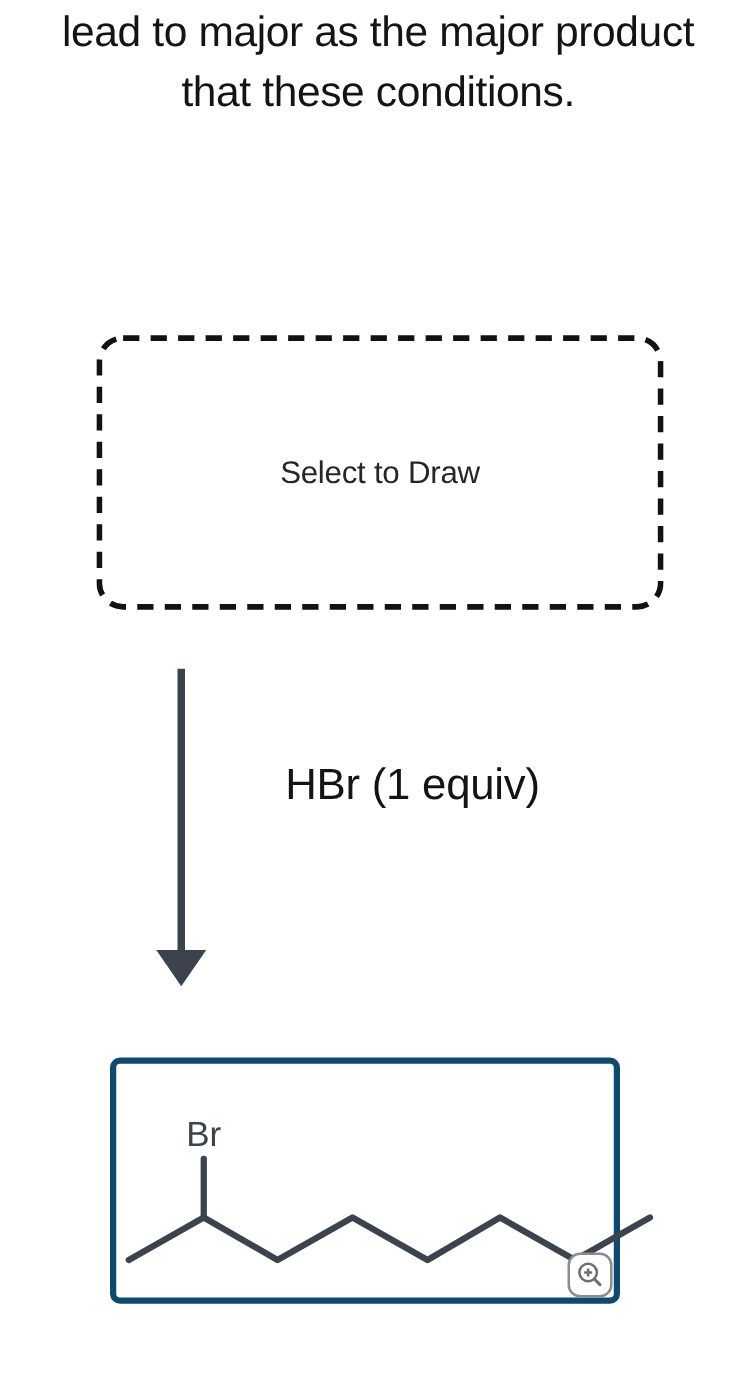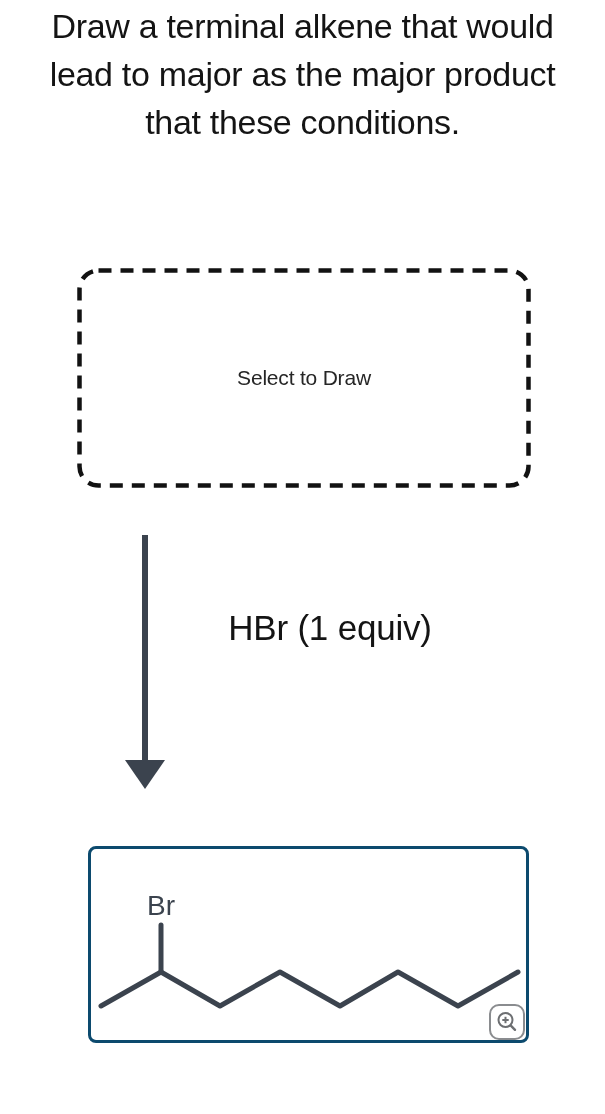--- a/index.html
+++ b/index.html
@@ -37,21 +37,21 @@
     cursor: pointer;
   }
   .select-box svg { position: absolute; left: 0; top: 0; }
   .select-box .label {
     position: absolute;
     left: 0; top: 0;
     width: 100%; height: 100%;
     display: flex;
     align-items: center;
     justify-content: center;
-    font-size: 21px;
+    font-size: 25px;
     color: #262626;
     letter-spacing: -0.2px;
   }
 
   
   .arrow { position: absolute; left: 122px; top: 533px; }
 
   
   .reagent {
     position: absolute;
@@ -62,23 +62,23 @@
     font-size: 35px;
     color: #141414;
     letter-spacing: -0.2px;
   }
 
   
   .product-box {
     position: absolute;
     left: 88px;
     top: 846px;
-    width: 441px;
+    width: 408px;
     height: 197px;
-    border: 3px solid #0c4a6e;
+    border: 5px solid #0c4a6e;
     border-radius: 8px;
     background: #ffffff;
   }
   .molecule { position: absolute; left: 0; top: 0; }
 
   .zoom-btn {
     position: absolute;
     right: 1px;
     bottom: 0px;
     width: 36px;
@@ -92,21 +92,20 @@
     cursor: pointer;
     padding: 0;
   }
 </style>
 </head>
 <body>
 
 <div class="canvas">
 
   <div class="title">
-    <div>Draw a terminal alkene that would</div>
     <div>lead to major as the major product</div>
     <div>that these conditions.</div>
   </div>
 
   <div class="select-box">
     <svg width="454" height="220" viewBox="0 0 454 220">
       <rect x="2.5" y="2.5" width="449" height="215" rx="19" ry="19" fill="none" stroke="#121212" stroke-width="4.5" stroke-dasharray="13 9"></rect>
     </svg>
     <div class="label">Select to Draw</div>
   </div>

